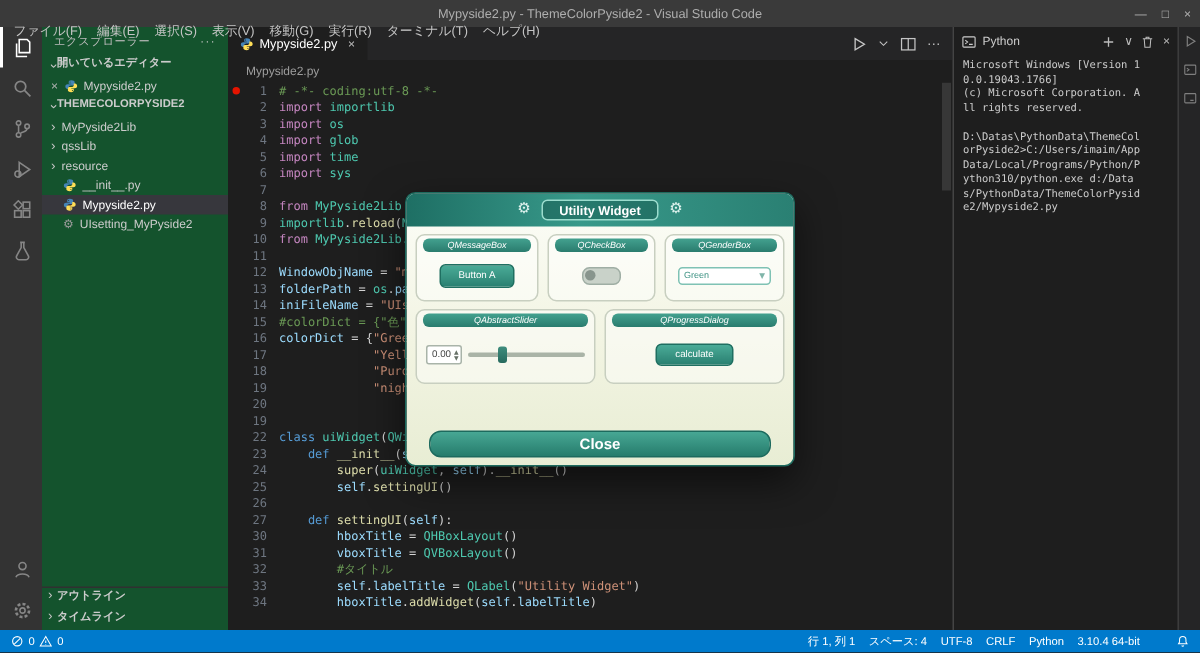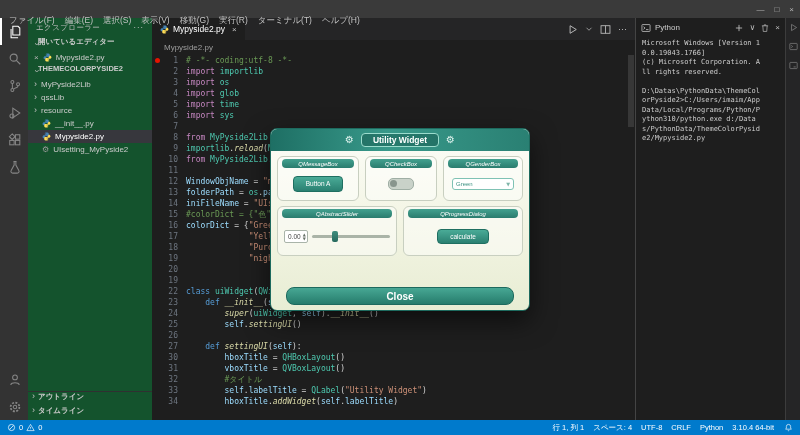--- a/index.html
+++ b/index.html
@@ -43,39 +43,39 @@
   .tab{display:flex;align-items:center;gap:4px;background:#1e1e1e;color:#ffffff;padding:0 8px;font-size:8.5px;}
   .tab .tclose{color:#c0c0c0;margin-left:3px;font-size:8px;}
   .ed-actions{margin-left:auto;display:flex;align-items:center;gap:7px;padding-right:8px;color:#c5c5c5;font-size:9px;}
   .ed-actions svg{width:11px;height:11px;}
   .breadcrumb{height:15px;flex:0 0 15px;display:flex;align-items:center;color:#9d9d9d;font-size:8px;padding-left:12px;gap:3px;}
   .codewrap{flex:1;position:relative;overflow:hidden;font-family:"DejaVu Sans Mono","Liberation Mono",monospace;font-size:8px;}
   .cl{display:flex;height:11px;line-height:11px;white-space:pre;position:relative;}
   .ln{width:26px;flex:0 0 26px;text-align:right;color:#6e7681;padding-right:8px;}
   .errdot{position:absolute;left:3px;top:3px;width:5px;height:5px;border-radius:50%;background:#e51400;}
   .tk-c{color:#6a9955;}.tk-k{color:#c586c0;}.tk-kb{color:#569cd6;}.tk-t{color:#4ec9b0;}
-  .tk-f{color:#dcdcaa;font-style:italic;}.tk-v{color:#9cdcfe;}.tk-s{color:#ce9178;}.tk-p{color:#d4d4d4;}
+  .tk-f{color:#dcdcaa;}.tk-v{color:#9cdcfe;}.tk-s{color:#ce9178;}.tk-p{color:#d4d4d4;}
   .ed-scroll{position:absolute;right:1px;top:0;width:6px;height:72px;background:rgba(121,121,121,.28);}
 
   
   .panel{width:149px;flex:0 0 149px;border-left:1px solid #444444;display:flex;flex-direction:column;background:#1e1e1e;overflow:hidden;}
   .panel-head{height:19px;flex:0 0 19px;display:flex;align-items:center;gap:4px;padding:0 5px;color:#cccccc;font-size:8px;}
   .panel-head svg{width:10px;height:10px;}
   .ph-right{margin-left:auto;display:flex;gap:5px;align-items:center;color:#bdbdbd;font-size:8px;}
   .pout{width:120px;font-family:"DejaVu Sans Mono","Liberation Mono",monospace;font-size:7px;line-height:9.5px;color:#cccccc;padding:2px 0 0 6px;white-space:pre-wrap;word-break:break-all;}
 
   
   .rstrip{width:14px;flex:0 0 14px;background:#252526;border-left:1px solid #3c3c3c;display:flex;flex-direction:column;align-items:center;padding-top:5px;gap:10px;color:#7f7f7f;}
   .rstrip svg{width:9px;height:9px;}
 
   
   .statusbar{height:15px;flex:0 0 15px;background:#007acc;color:#ffffff;display:flex;align-items:center;font-size:7.5px;padding:0 7px;}
   .sb-grp{display:flex;align-items:center;gap:3px;}
   .statusbar svg{width:9px;height:9px;}
-  .sbr{margin-left:auto;display:flex;align-items:flex-start;gap:10px;white-space:nowrap;}
+  .sbr{margin-left:auto;display:flex;align-items:flex-start;gap:24px;white-space:nowrap;}
   .sbr-items{display:flex;gap:9px;}
 
   
   .dialog{position:absolute;left:270px;top:128px;width:258px;height:181px;border-radius:7px;overflow:hidden;
           box-shadow:0 10px 26px rgba(0,0,0,.55);border:1px solid #1d6a5e;z-index:20;
           background:linear-gradient(180deg,#fcfdf8 0%,#f2f4e2 55%,#e8edd4 100%);display:flex;flex-direction:column;}
   .dlg-tb{height:22px;flex:0 0 22px;background:linear-gradient(90deg,#1e6f64 0%,#38998a 45%,#2a8073 100%);display:flex;align-items:center;justify-content:center;gap:7px;}
   .dlg-title{border:1.5px solid #9bdccd;border-radius:4px;padding:1px 11px;color:#ffffff;font-weight:bold;font-size:8.5px;background:rgba(8,62,54,.35);}
   .dlg-gear{color:#dff3ee;font-size:10px;line-height:1;font-family:"DejaVu Sans",sans-serif;}
   .dlg-body{flex:1;display:flex;flex-direction:column;padding:5px 6px;gap:5px;min-height:0;}
@@ -108,20 +108,21 @@
     <div class="menus" id="menu-bar">
         <span class="menu">ファイル(F)</span>
         <span class="menu">編集(E)</span>
         <span class="menu">選択(S)</span>
         <span class="menu">表示(V)</span>
         <span class="menu">移動(G)</span>
         <span class="menu">実行(R)</span>
         <span class="menu">ターミナル(T)</span>
         <span class="menu">ヘルプ(H)</span>
       </div>
+    <div class="wintitle">Mypyside2.py - ThemeColorPyside2 - Visual Studio Code</div>
     <div class="winctrls">
       <span>—</span>
       <span>□</span>
       <span>×</span>
     </div>
   </div>
 
   <div class="main">
 
     <div class="activitybar">

